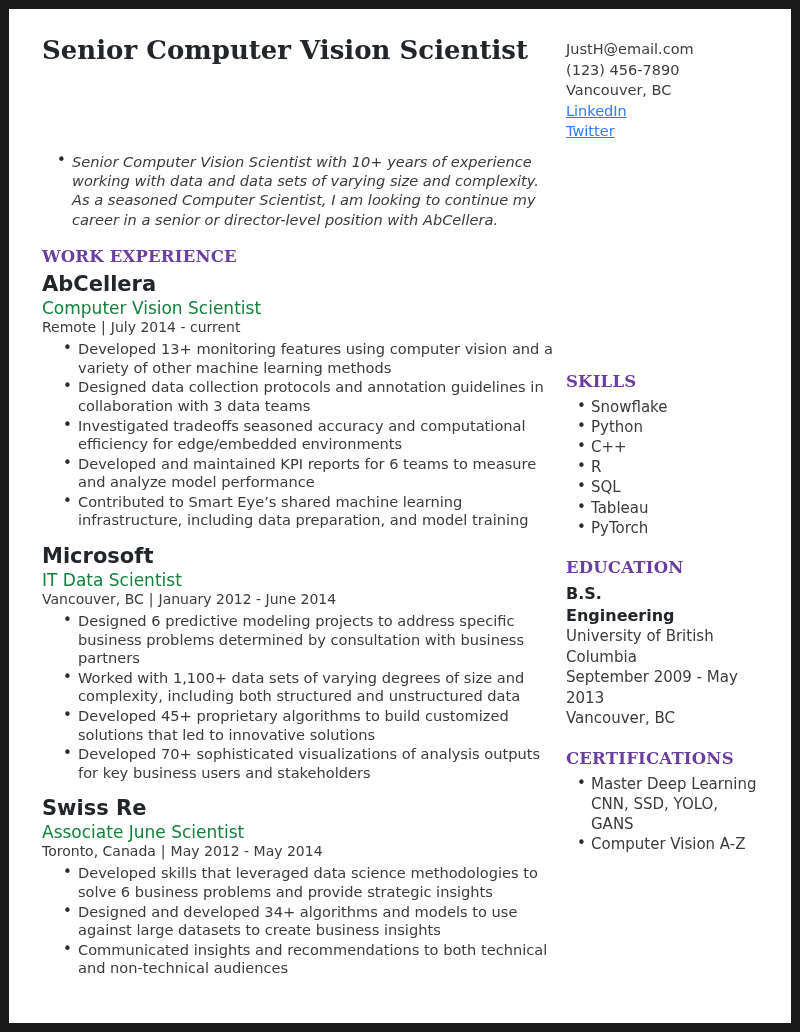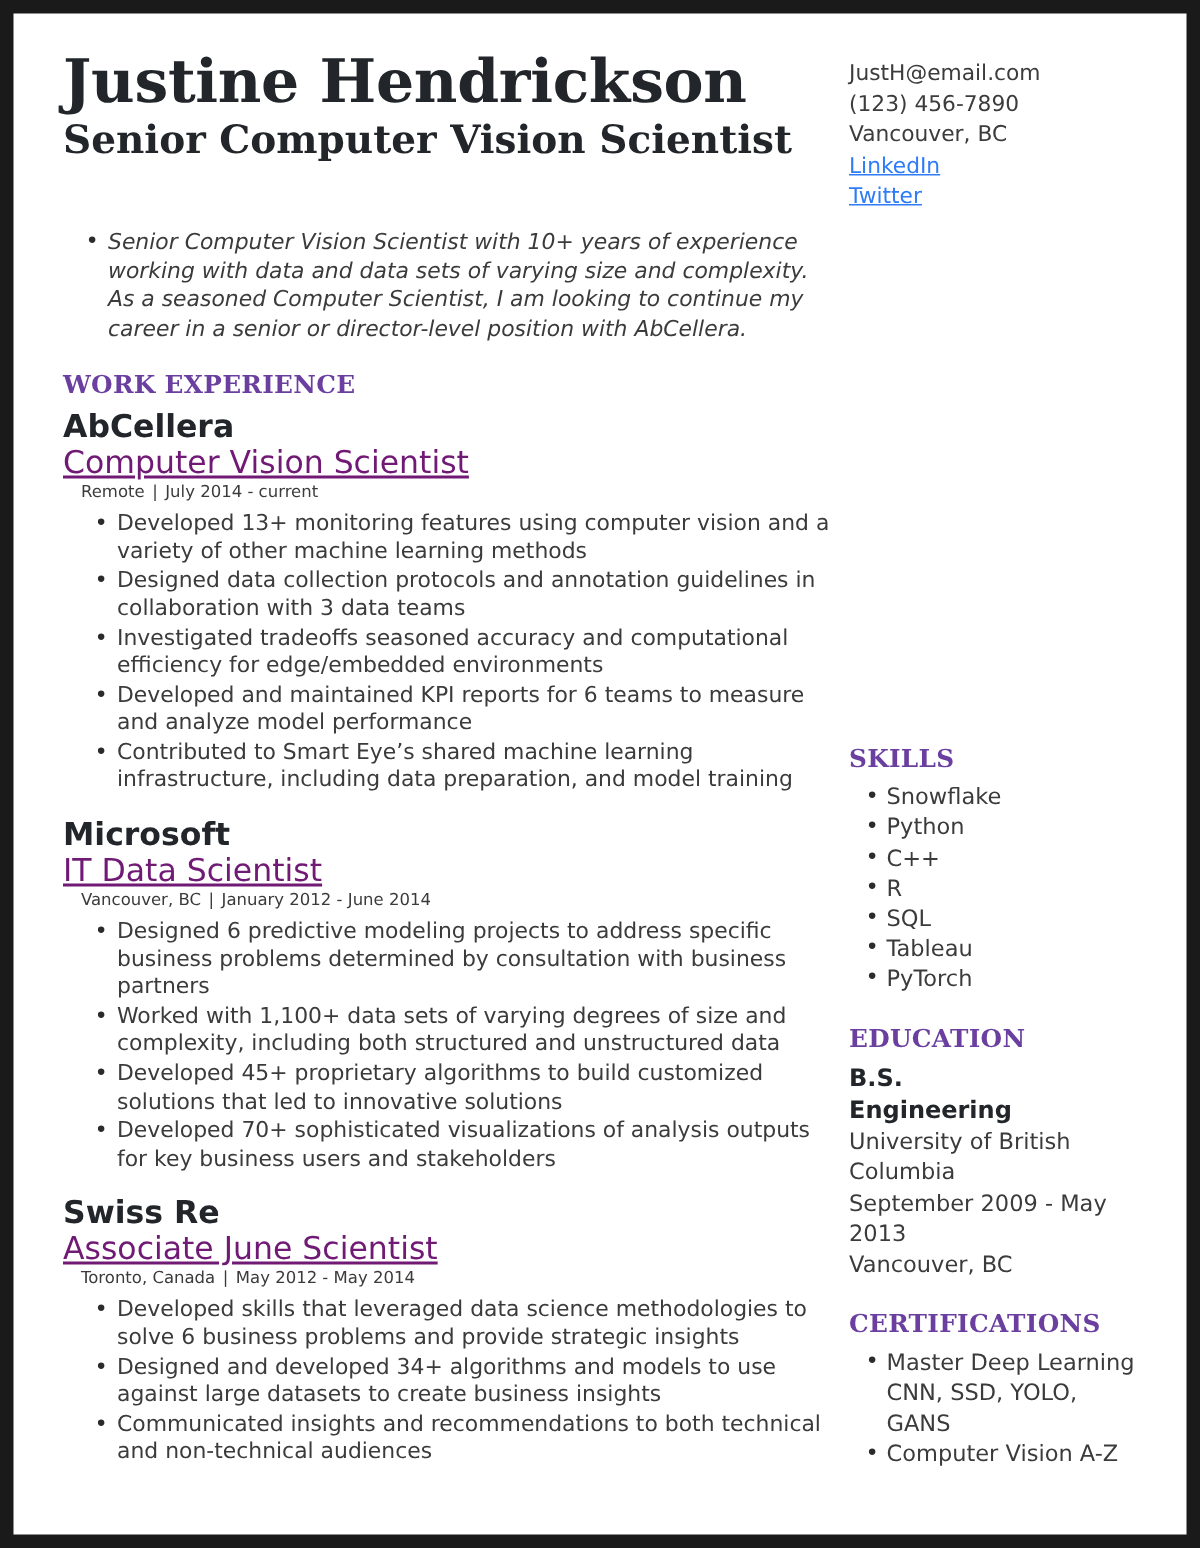--- a/index.html
+++ b/index.html
@@ -113,21 +113,21 @@
   }
   .summary-wrap ul.bullets > li {
     font-style: italic;
     line-height: 19.4px;
   }
 
   
   .body-cols {
     display: flex;
     margin-top: 18px;
-    align-items: flex-end;
+    align-items: center;
   }
   .col-main {
     width: 516px;
     flex: 0 0 516px;
   }
   .col-side {
     flex: 1 1 auto;
     padding-left: 8px;
   }
 
@@ -148,31 +148,30 @@
   .job:last-child { margin-bottom: 0; }
 
   .company {
     font-size: 21px;
     line-height: 25px;
     font-weight: bold;
     color: #22262a;
     margin: 0;
   }
   .job-title {
-    font-size: 21px;
+    font-size: 17px;
     line-height: 20px;
-    color: #701a75;
+    color: #15803d;
     margin: 1px 0 0 0;
-    text-decoration: underline;
   }
   .job-meta {
-    font-size: 11px;
+    font-size: 14px;
     line-height: 19px;
     color: #3b3b3b;
-    margin: 0 0 3px 12px;
+    margin: 0 0 3px 0;
   }
   .job-meta .sep {
     padding: 0 5px;
   }
   .job ul.bullets {
     padding-left: 36px;
     margin-top: 2px;
   }
   .job ul.bullets > li {
     margin-bottom: 1px;
@@ -221,21 +220,20 @@
   .first-section-head { margin-top: 0; }
 </style>
 </head>
 <body>
 
 <div class="page">
   <div class="inner">
 
     <div class="header">
       <div class="header-left">
-        <h1 class="name">Justine Hendrickson</h1>
         <h2 class="headline">Senior Computer Vision Scientist</h2>
       </div>
       <div class="header-right">
         <div class="contact-line">JustH@email.com</div>
         <div class="contact-line">(123) 456-7890</div>
         <div class="contact-line">Vancouver, BC</div>
         <a class="contact-link">LinkedIn</a>
         <a class="contact-link">Twitter</a>
       </div>
     </div>

